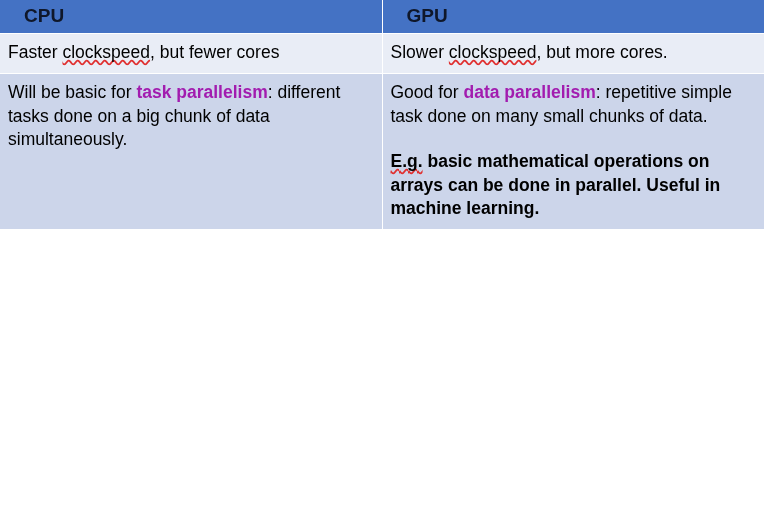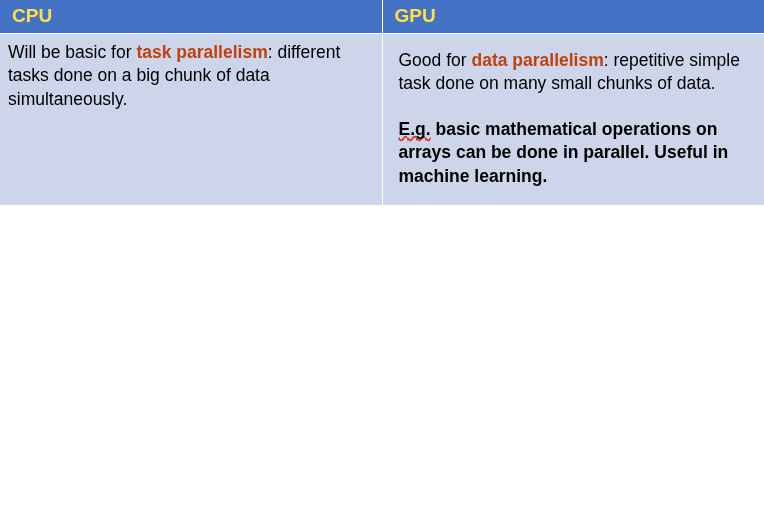--- a/index.html
+++ b/index.html
@@ -16,25 +16,25 @@
   table.compare {
     border-collapse: collapse;
     width: 764px;
     table-layout: fixed;
   }
   table.compare col.c1 { width: 382px; }
   table.compare col.c2 { width: 382px; }
 
   th.hdr {
     background: #4472c4;
-    color: #fde047;
+    color: #0f172a;
     font-size: 19px;
     font-weight: bold;
     text-align: left;
-    padding: 5px 8px 6px 12px;
+    padding: 5px 8px 6px 24px;
     border: 1px solid #ffffff;
     border-left: none;
     border-top: none;
     line-height: 1.15;
   }
   th.hdr:first-child { border-left: none; }
 
   td.cell {
     font-size: 17.5px;
     color: #000000;
@@ -43,48 +43,52 @@
     line-height: 1.34;
     border-right: 1px solid #ffffff;
     border-bottom: 1px solid #ffffff;
   }
   tr.row-a td.cell { background: #ccd5ea; }
   tr.row-b td.cell { background: #e9edf6; }
 
   td.cell:last-child { border-right: none; }
 
   .hl {
-    color: #c2410c;
+    color: #a21caf;
     font-weight: bold;
     text-align: right;
   }
   .sp {
     text-decoration: underline;
     text-decoration-style: wavy;
     text-decoration-color: #e03030;
     text-decoration-skip-ink: none;
   }
-  .para { margin: 8px; }
+  .para { margin: 0; }
   .para + .para { margin-top: 22px; font-weight: bold; }
 </style>
 </head>
 <body>
 
 <table class="compare">
   <colgroup>
       <col class="c1">
       <col class="c2">
     </colgroup>
   <thead>
     <tr>
       <th class="hdr">CPU</th>
       <th class="hdr">GPU</th>
     </tr>
   </thead>
   <tbody>
+    <tr class="row-b">
+      <td class="cell"><span>Faster </span><span class="sp">clockspeed</span><span>, but fewer cores</span></td>
+      <td class="cell"><span>Slower </span><span class="sp">clockspeed</span><span>, but more cores.</span></td>
+    </tr>
     <tr class="row-a">
       <td class="cell"><span>Will be basic for </span><span class="hl">task parallelism</span><span>: different tasks done on a big chunk of data simultaneously.</span></td>
       <td class="cell">
           <p class="para"><span>Good for </span><span class="hl">data parallelism</span><span>: repetitive simple task done on many small chunks of data.</span></p>
           <p class="para"><span class="sp">E.g.</span><span> basic mathematical operations on arrays can be done in parallel. Useful in machine learning.</span></p>
         </td>
     </tr>
   </tbody>
 </table>
 

